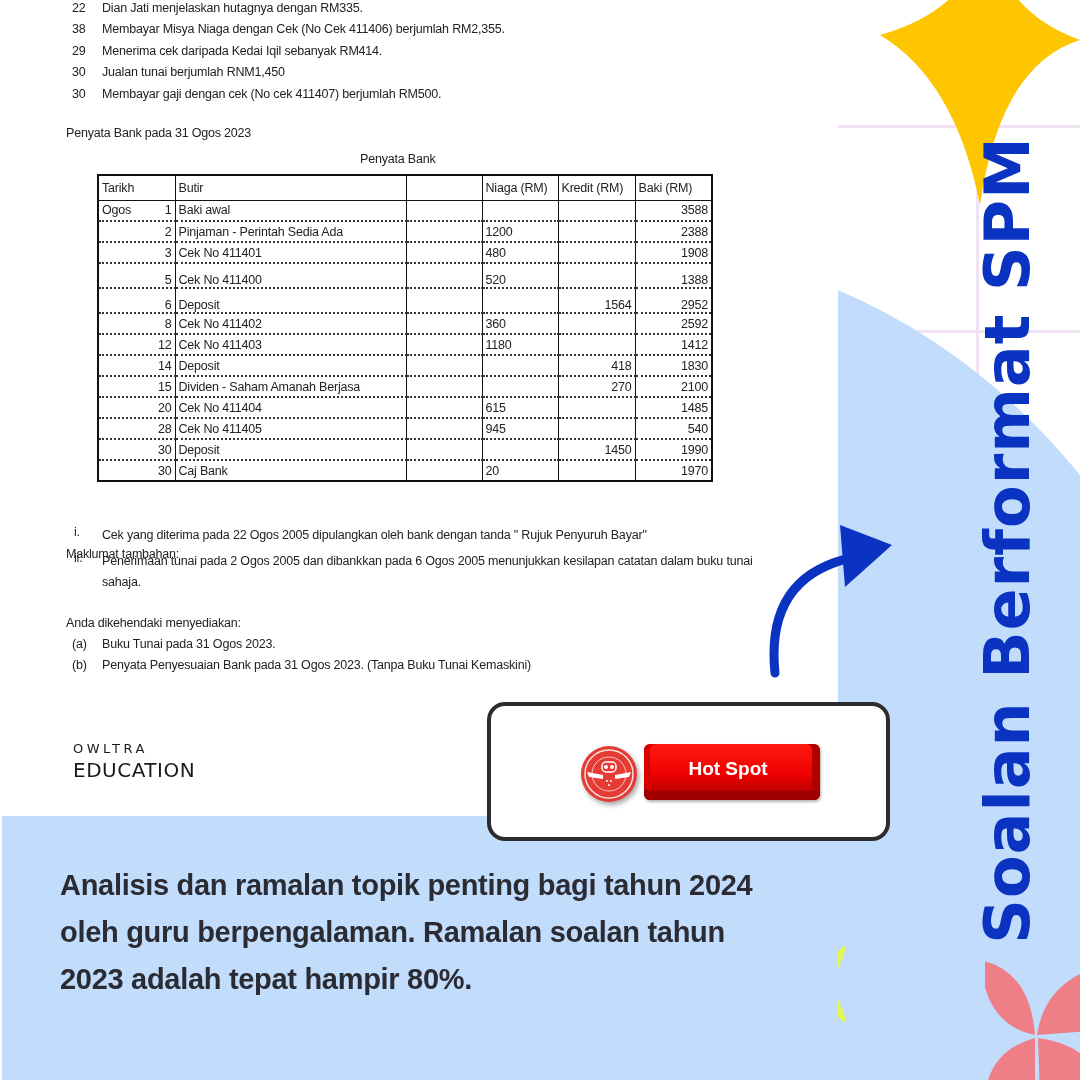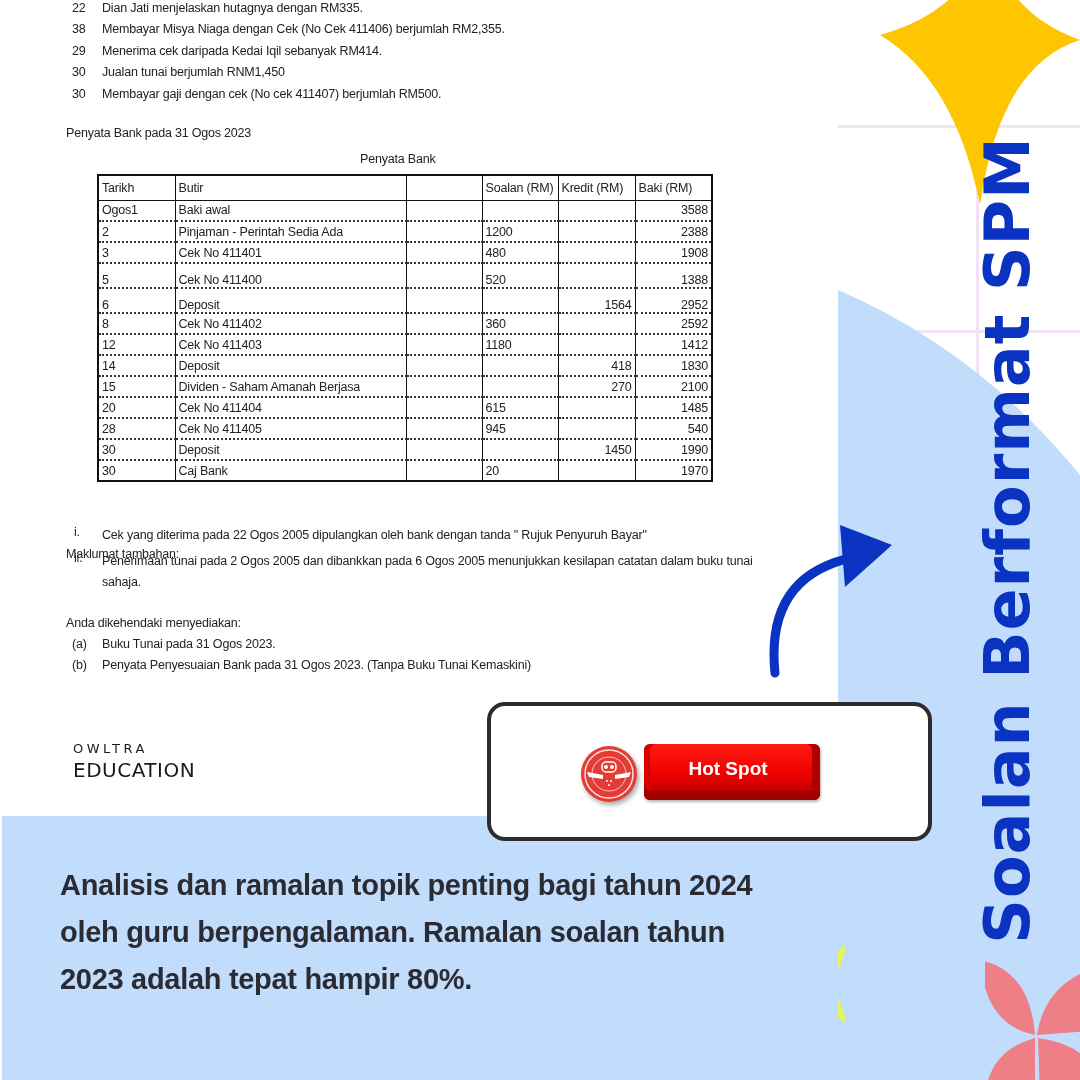--- a/index.html
+++ b/index.html
@@ -55,21 +55,21 @@
     table.bank th { border-bottom: 1.5px solid #111; height: 25px; text-align: left; }
     table.bank tr:last-child td { border-bottom: none; }
     table.bank tr.tall td { height: 25px; vertical-align: bottom; }
     .c-date { width: 77px; }
     .c-desc { width: 231px; }
     .c-blank { width: 76px; }
     .c-debit { width: 76px; }
     .c-kredit { width: 77px; text-align: right; }
     .c-baki { width: 77px; text-align: right; }
     th.c-debit, th.c-kredit, th.c-baki { text-align: center; padding: 0 1px; }
-    td.c-date { }
+    td.c-date { text-align: right; }
     td.c-date .month { float: left; }
 
     .notes-heading { position: absolute; left: 66px; top: 507px; margin-top: 40px; }
     .note { position: absolute; left: 74px; display: flex; }
     .note .num { width: 28px; }
     .note .txt { width: 665px; line-height: 21px; }
 
     .req-heading { position: absolute; left: 66px; top: 616px; }
     .req { position: absolute; left: 72px; display: flex; }
     .req .num { width: 30px; }
@@ -88,21 +88,21 @@
       background: #c2dcfb;
     }
     .tagline {
       position: absolute; left: 60px; top: 862px; width: 720px;
       font-family: Liberation Sans, sans-serif; font-weight: bold;
       font-size: 29px; line-height: 47px; color: #2b2b33; letter-spacing: -0.3px;
     }
 
     
     .hotspot-card {
-      position: absolute; left: 487px; top: 702px; width: 445px; height: 139px;
+      position: absolute; left: 487px; top: 702px; width: 403px; height: 139px;
       background: #ffffff;
       border: 4px solid #2c2c2e;
       border-radius: 18px;
     }
     .seal {
       position: absolute; left: 90px; top: 40px; width: 56px; height: 56px;
       border-radius: 50%;
       background: #e53b35;
       box-shadow: 2px 3px 5px rgba(0,0,0,0.35);
     }
@@ -177,21 +177,21 @@
 
   <div class="stmt-heading doc-text">Penyata Bank pada 31 Ogos 2023</div>
   <div class="table-caption doc-text">Penyata Bank</div>
 
   <table class="bank">
     <thead>
       <tr>
         <th class="c-date">Tarikh</th>
         <th class="c-desc">Butir</th>
         <th class="c-blank"></th>
-        <th class="c-debit">Soalan (RM)</th>
+        <th class="c-debit">Niaga (RM)</th>
         <th class="c-kredit">Kredit (RM)</th>
         <th class="c-baki">Baki (RM)</th>
       </tr>
     </thead>
     <tbody>
       <tr>
         <td class="c-date"><span class="month">Ogos</span><span>1</span></td>
         <td class="c-desc">Baki awal</td>
         <td class="c-blank"></td>
         <td class="c-debit"></td>

